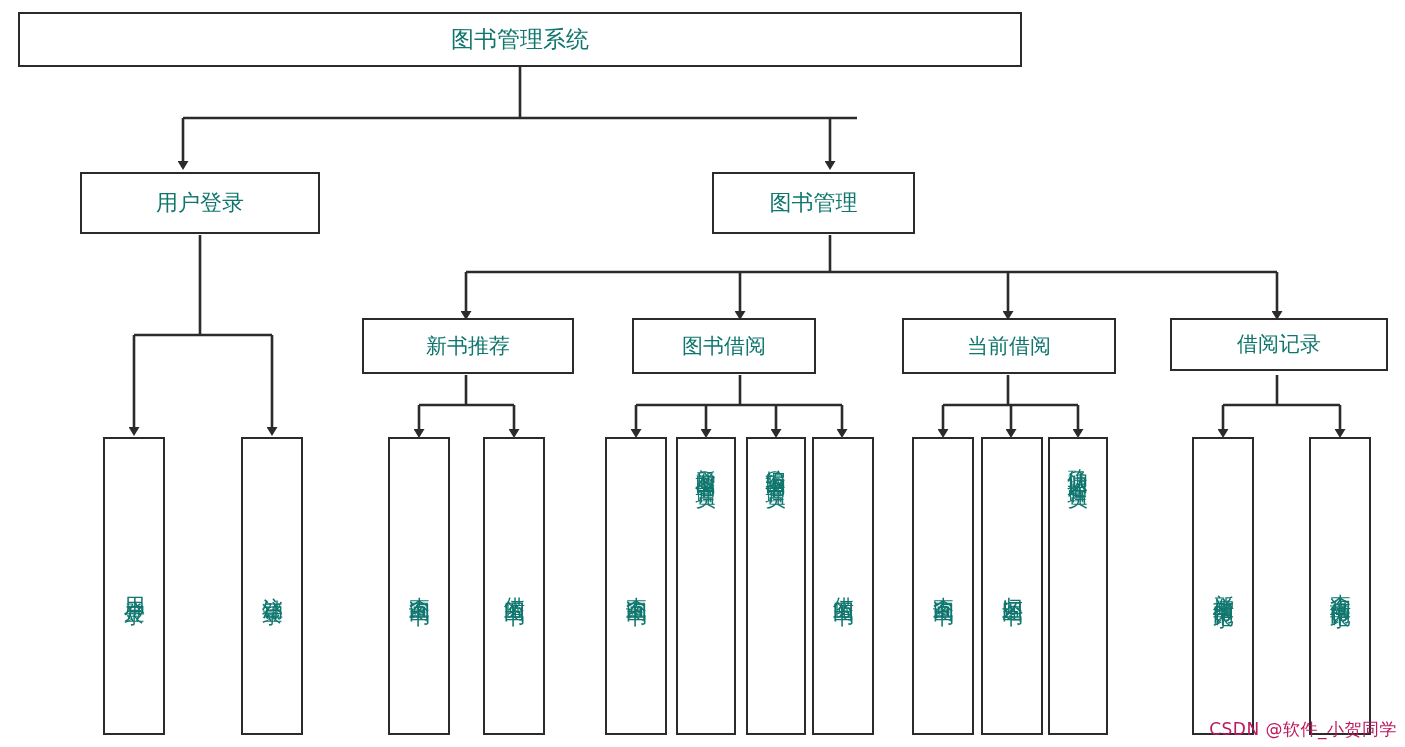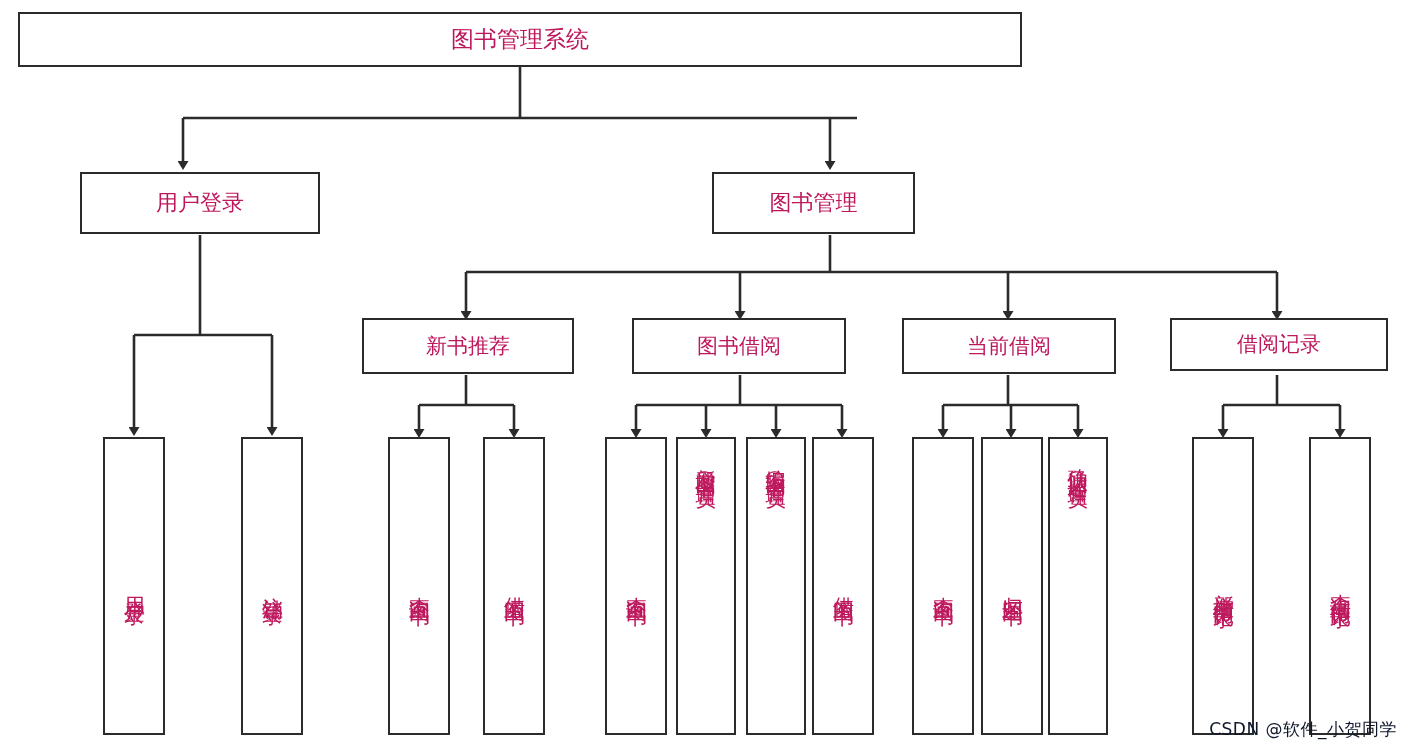--- a/index.html
+++ b/index.html
@@ -25,21 +25,21 @@
     height: 747px;
   }
   .node {
     position: absolute;
     box-sizing: border-box;
     border: 2px solid #2b2b2b;
     background: #ffffff;
     display: flex;
     align-items: center;
     justify-content: center;
-    color: #be185d;
+    color: #0f766e;
     z-index: 2;
   }
   .node .lbl {
     display: block;
     text-align: center;
     line-height: 1.18;
     white-space: nowrap;
   }
   .node.root .lbl { font-size: 23px; }
   .node.lvl2 .lbl { font-size: 22px; }
@@ -57,21 +57,21 @@
     line-height: 1;
     white-space: normal;
   }
   .node.leaf.tall .lbl { font-size: 20px; }
   .node.leaf.center { align-items: center; padding-top: 0; }
   .watermark {
     position: absolute;
     right: 8px;
     bottom: 6px;
     font-size: 17px;
-    color: #0f172a;
+    color: #be185d;
     z-index: 3;
     white-space: nowrap;
     letter-spacing: 0.5px;
   }
 </style>
 </head>
 <body>
 
 <div id="canvas">
 
@@ -132,21 +132,21 @@
   <div class="node lvl2" style="left:80px; top:172px; width:240px; height:62px;">
     <span class="lbl">用户登录</span>
   </div>
   <div class="node lvl2" style="left:712px; top:172px; width:203px; height:62px;">
     <span class="lbl">图书管理</span>
   </div>
 
   <div class="node lvl3" style="left:362px; top:318px; width:212px; height:56px;">
     <span class="lbl">新书推荐</span>
   </div>
-  <div class="node lvl3" style="left:632px; top:318px; width:214px; height:56px;">
+  <div class="node lvl3" style="left:632px; top:318px; width:184px; height:56px;">
     <span class="lbl">图书借阅</span>
   </div>
   <div class="node lvl3" style="left:902px; top:318px; width:214px; height:56px;">
     <span class="lbl">当前借阅</span>
   </div>
   <div class="node lvl3" style="left:1170px; top:318px; width:218px; height:53px;">
     <span class="lbl">借阅记录</span>
   </div>
 
   <div class="node leaf center" style="left:103px; top:437px; width:62px; height:298px;">

